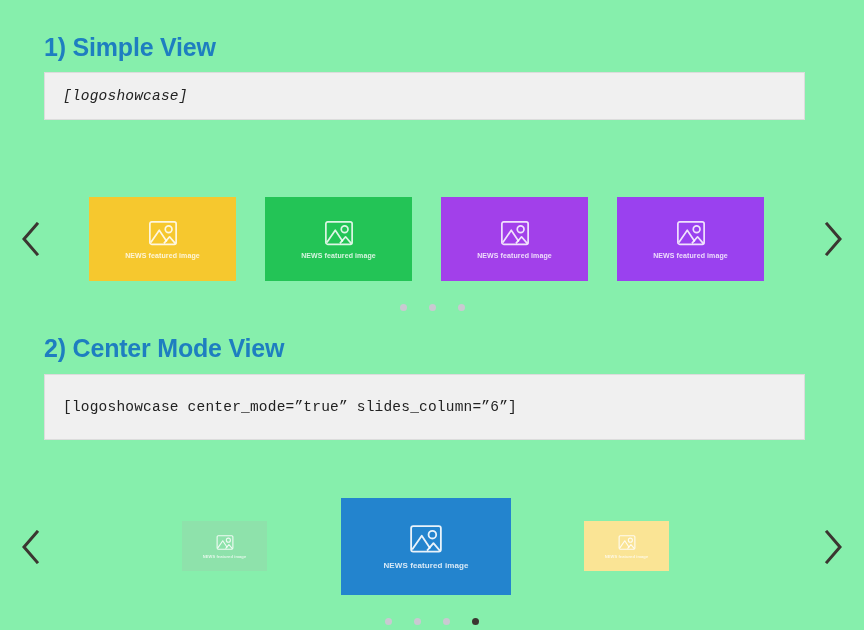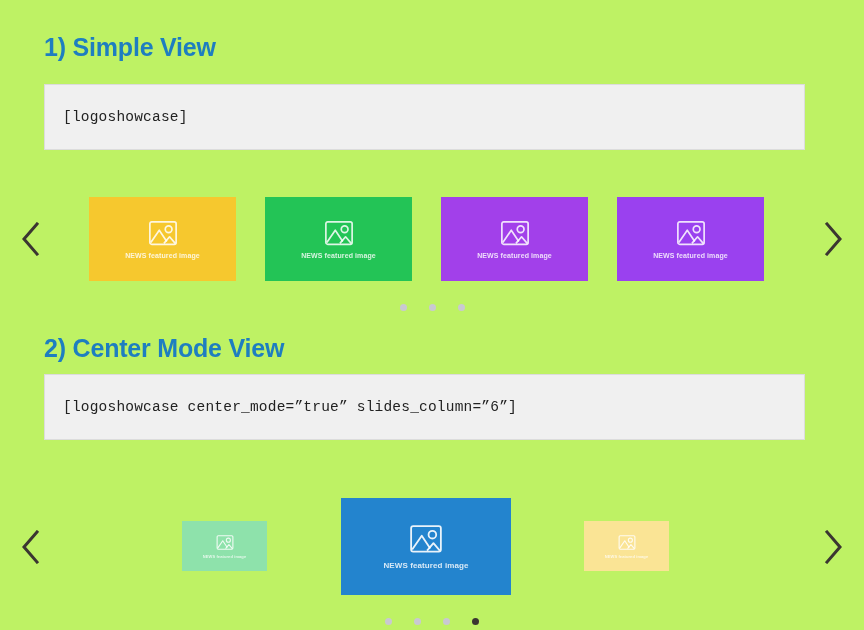--- a/index.html
+++ b/index.html
@@ -10,21 +10,21 @@
     height: 630px;
     background: #ffffff;
     font-family: "Liberation Sans", sans-serif;
     overflow: hidden;
   }
 
   .page {
     position: relative;
     width: 864px;
     height: 630px;
-    background: #bef264;
+    background: #86efac;
   }
 
   
   .section-heading {
     position: absolute;
     left: 44px;
     color: #1e7ec0;
     font-size: 25px;
     font-weight: 700;
     letter-spacing: -0.2px;
@@ -36,21 +36,21 @@
   
   .code-box {
     position: absolute;
     left: 44px;
     width: 761px;
     background: #f0f0f0;
     border: 1px solid #dcdcdc;
     display: flex;
     align-items: center;
   }
-  #code-box-1 { top: 84px; height: 66px; }
+  #code-box-1 { top: 72px; height: 48px; font-style: italic; }
   #code-box-2 { top: 374px; height: 66px; }
   .code-text {
     font-family: "Liberation Mono", monospace;
     font-size: 14.5px;
     color: #222222;
     padding-left: 18px;
     white-space: pre;
     letter-spacing: 0.2px;
   }
 

